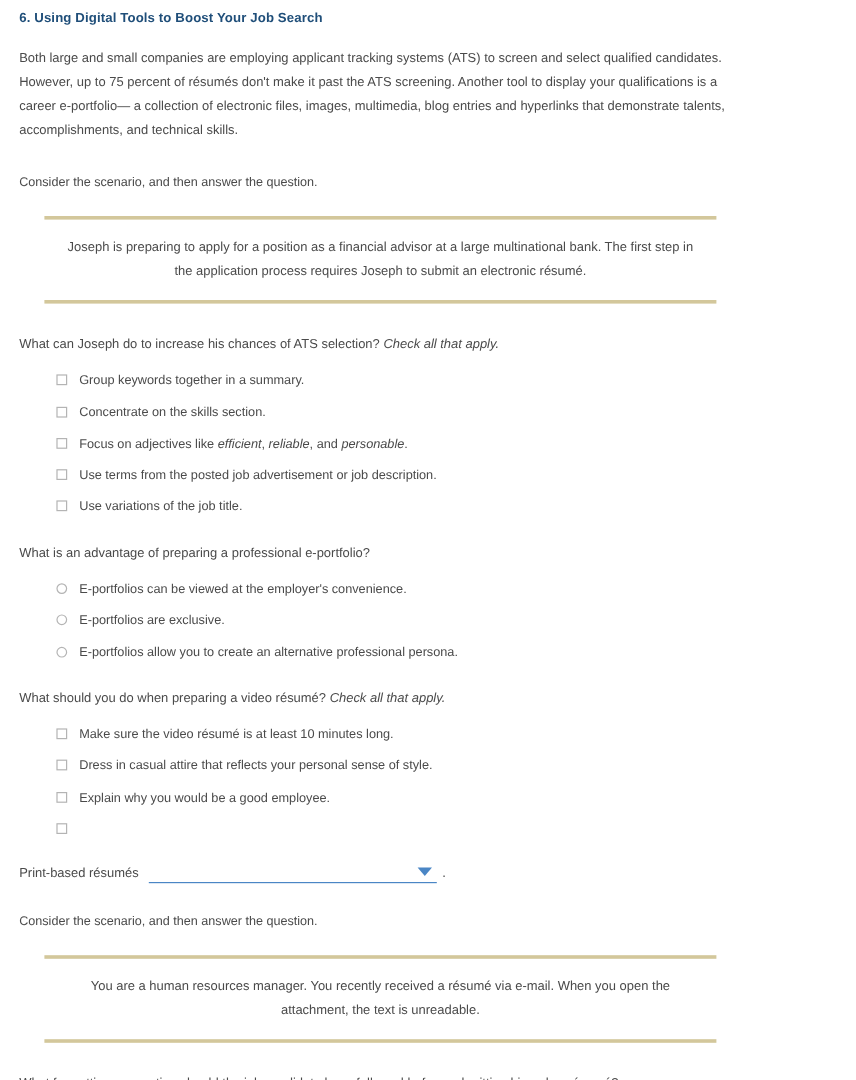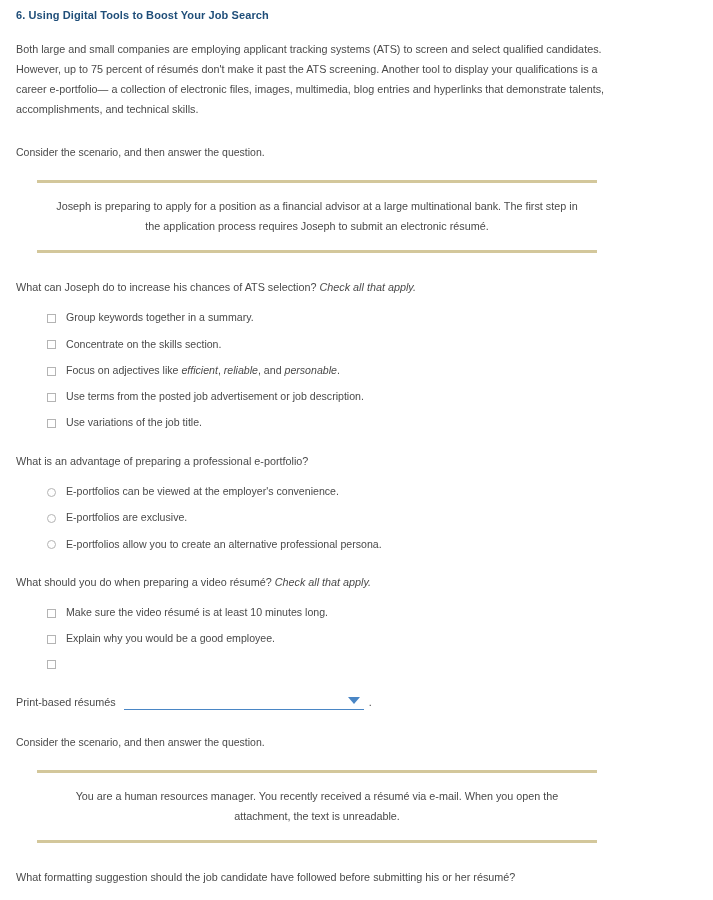--- a/index.html
+++ b/index.html
@@ -77,21 +77,21 @@
     margin-top: 26px;
   }
 
   .options {
     margin: 0 0 20px 0;
     padding: 0;
     list-style: none;
   }
   .option-row {
     display: flex;
-    align-items: center;
+    align-items: flex-start;
     margin: 0 0 6px 0;
     padding: 3px 0;
   }
   .option-row:last-child { margin-bottom: 0; }
 
   .box-indicator {
     width: 9px;
     height: 9px;
     border: 1px solid #b4b4b4;
     background: #ffffff;
@@ -219,20 +219,24 @@
 
     <p class="question-text"><span>What should you do when preparing a video résumé? </span><em>Check all that apply.</em></p>
 
     <ul class="options">
       <li class="option-row">
         <span class="box-indicator"></span>
         <span class="option-label">Make sure the video résumé is at least 10 minutes long.</span>
       </li>
       <li class="option-row">
         <span class="box-indicator"></span>
+        <span class="option-label">Dress in casual attire that reflects your personal sense of style.</span>
+      </li>
+      <li class="option-row">
+        <span class="box-indicator"></span>
         <span class="option-label">Explain why you would be a good employee.</span>
       </li>
       <li class="option-row">
         <span class="box-indicator"></span>
       </li>
     </ul>
 
     <div class="dropdown-row">
       <span class="dropdown-label">Print-based résumés</span>
       <span class="select-shell">

